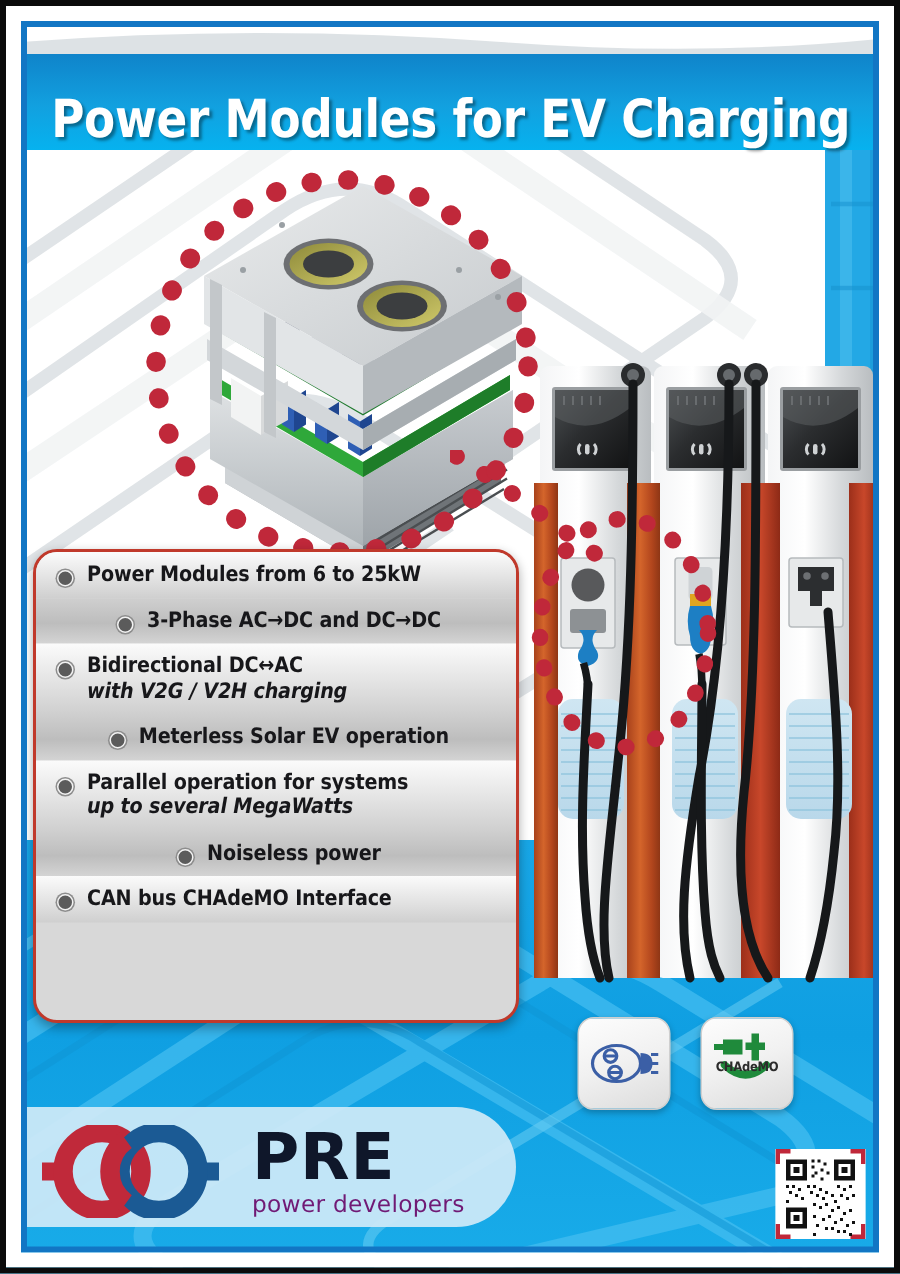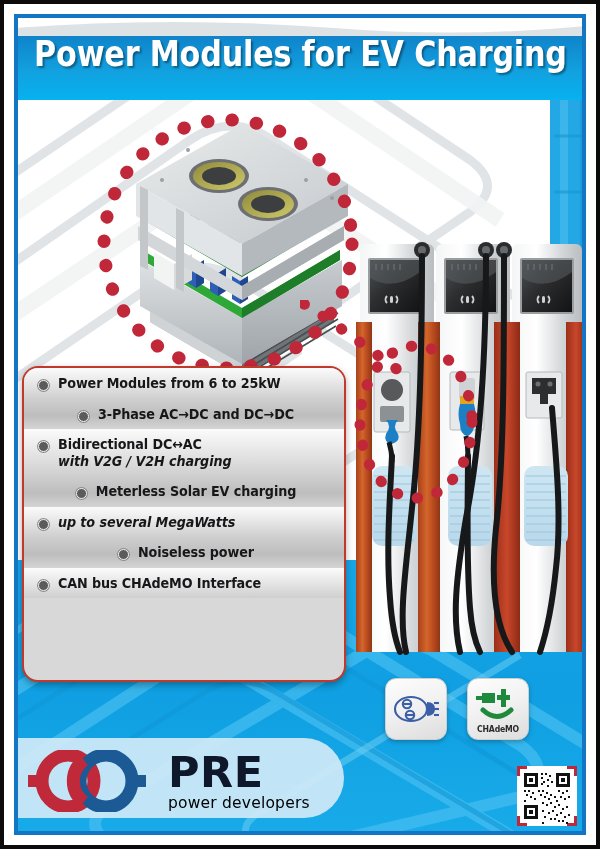--- a/index.html
+++ b/index.html
@@ -31,21 +31,21 @@
   }
   .frame-blue-inner{
     position:absolute;left:14px;top:14px;width:572px;height:821px;
     box-sizing:border-box;border:4px solid #1276c4;pointer-events:none;z-index:54;
   }
 
   
   .header{
     position:absolute;left:14px;top:34px;width:572px;height:66px;
     background:linear-gradient(180deg,#0f82c9 0%,#12a0df 55%,#06b2ef 100%);
-    z-index:30;display:flex;align-items:flex-start;justify-content:center;
+    z-index:30;display:flex;align-items:flex-end;justify-content:center;
   }
   .header-title{
     color:#ffffff;font-size:35px;font-weight:bold;letter-spacing:-.2px;
     font-family:"DejaVu Sans Condensed","Liberation Sans",sans-serif;
     text-shadow:2px 2px 2px rgba(0,0,0,.38);
     transform:scaleX(.96);white-space:nowrap;
   }
   .header-swoosh{
     position:absolute;left:14px;top:14px;width:572px;height:22px;z-index:31;
   }
@@ -88,39 +88,39 @@
 
   
   .badges{position:absolute;left:385px;top:678px;width:160px;height:64px;z-index:30;display:flex;gap:20px;}
   .badge{
     width:62px;height:62px;border-radius:11px;box-sizing:border-box;
     background:linear-gradient(160deg,#fdfdfd 0%,#f1f1f1 48%,#dcdcdc 100%);
     border:1px solid #cfcfcf;box-shadow:0 2px 4px rgba(0,0,0,.25);
     position:relative;display:flex;align-items:center;justify-content:center;
   }
   .chademo-label{
-    position:absolute;bottom:5px;left:0;width:100%;text-align:center;
+    position:absolute;bottom:22px;left:0;width:100%;text-align:center;
     font-size:8.6px;font-weight:bold;color:#2b2b2b;letter-spacing:-.2px;
     font-family:"DejaVu Sans Condensed","Liberation Sans",sans-serif;
     margin-top:36px;
   }
 
   
   .footer-panel{
     position:absolute;left:14px;top:738px;width:330px;height:80px;
     background:#cfeaf8;border-radius:0 40px 40px 0;z-index:29;opacity:.93;
   }
   .logo-block{position:absolute;left:28px;top:748px;width:300px;height:66px;z-index:31;display:flex;align-items:center;}
   .logo-text{margin-left:10px;line-height:1;}
   .logo-pre{
     color:#0f172a;font-size:43px;font-weight:bold;letter-spacing:.5px;
     font-family:"DejaVu Sans","Liberation Sans",sans-serif;
   }
   .logo-sub{
-    color:#000000;font-size:15.5px;margin-top:2px;letter-spacing:.2px;
+    color:#701a75;font-size:15.5px;margin-top:2px;letter-spacing:.2px;
     font-family:"DejaVu Sans","Liberation Sans",sans-serif;
   }
 
   
   .qr{position:absolute;left:517px;top:766px;width:60px;height:60px;z-index:31;background:#fff;}
 </style>
 </head>
 <body>
 
 <div class="poster">
@@ -477,26 +477,27 @@
     <div class="feat-row odd">
       <span class="feat-bullet"></span>
       <span class="feat-text">
         <span>Bidirectional DC↔AC</span>
         <span class="sub">with V2G / V2H charging</span>
       </span>
     </div>
 
     <div class="feat-row even">
       <span class="feat-bullet"></span>
-      <span class="feat-text">Meterless Solar EV charging</span>
+      <span class="feat-text">Meterless Solar EV operation</span>
     </div>
 
     <div class="feat-row odd">
       <span class="feat-bullet"></span>
       <span class="feat-text">
+        <span>Parallel operation for systems</span>
         <span class="sub">up to several  MegaWatts</span>
       </span>
     </div>
 
     <div class="feat-row even">
       <span class="feat-bullet"></span>
       <span class="feat-text">Noiseless power</span>
     </div>
 
     <div class="feat-row odd">

